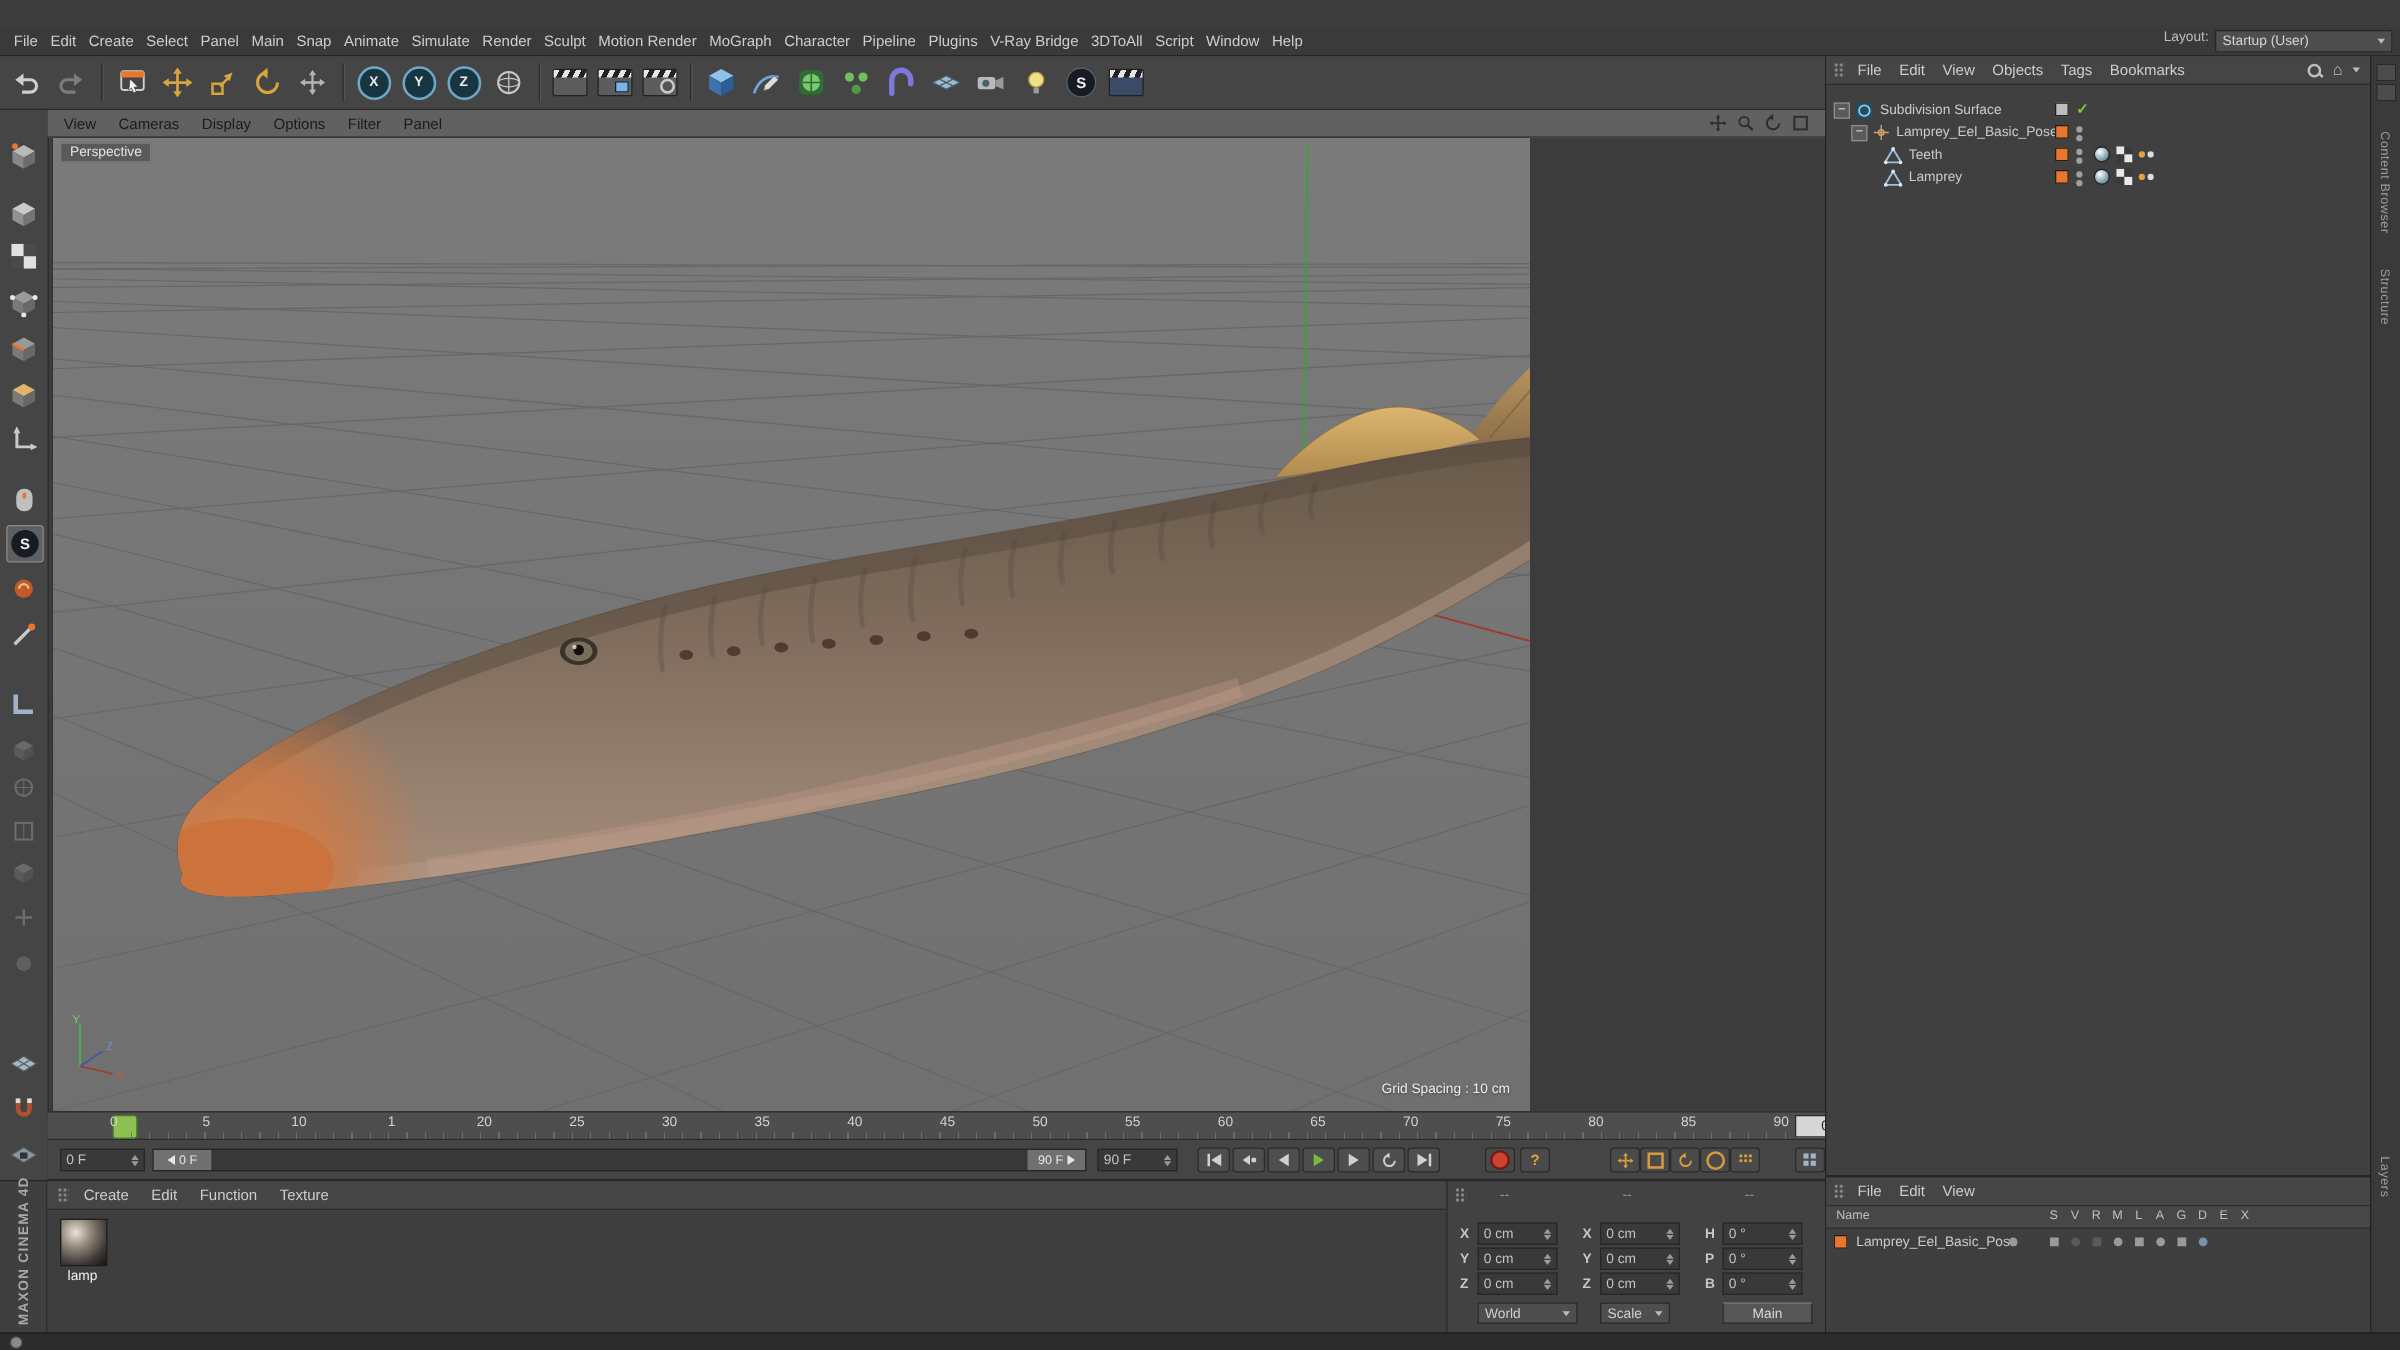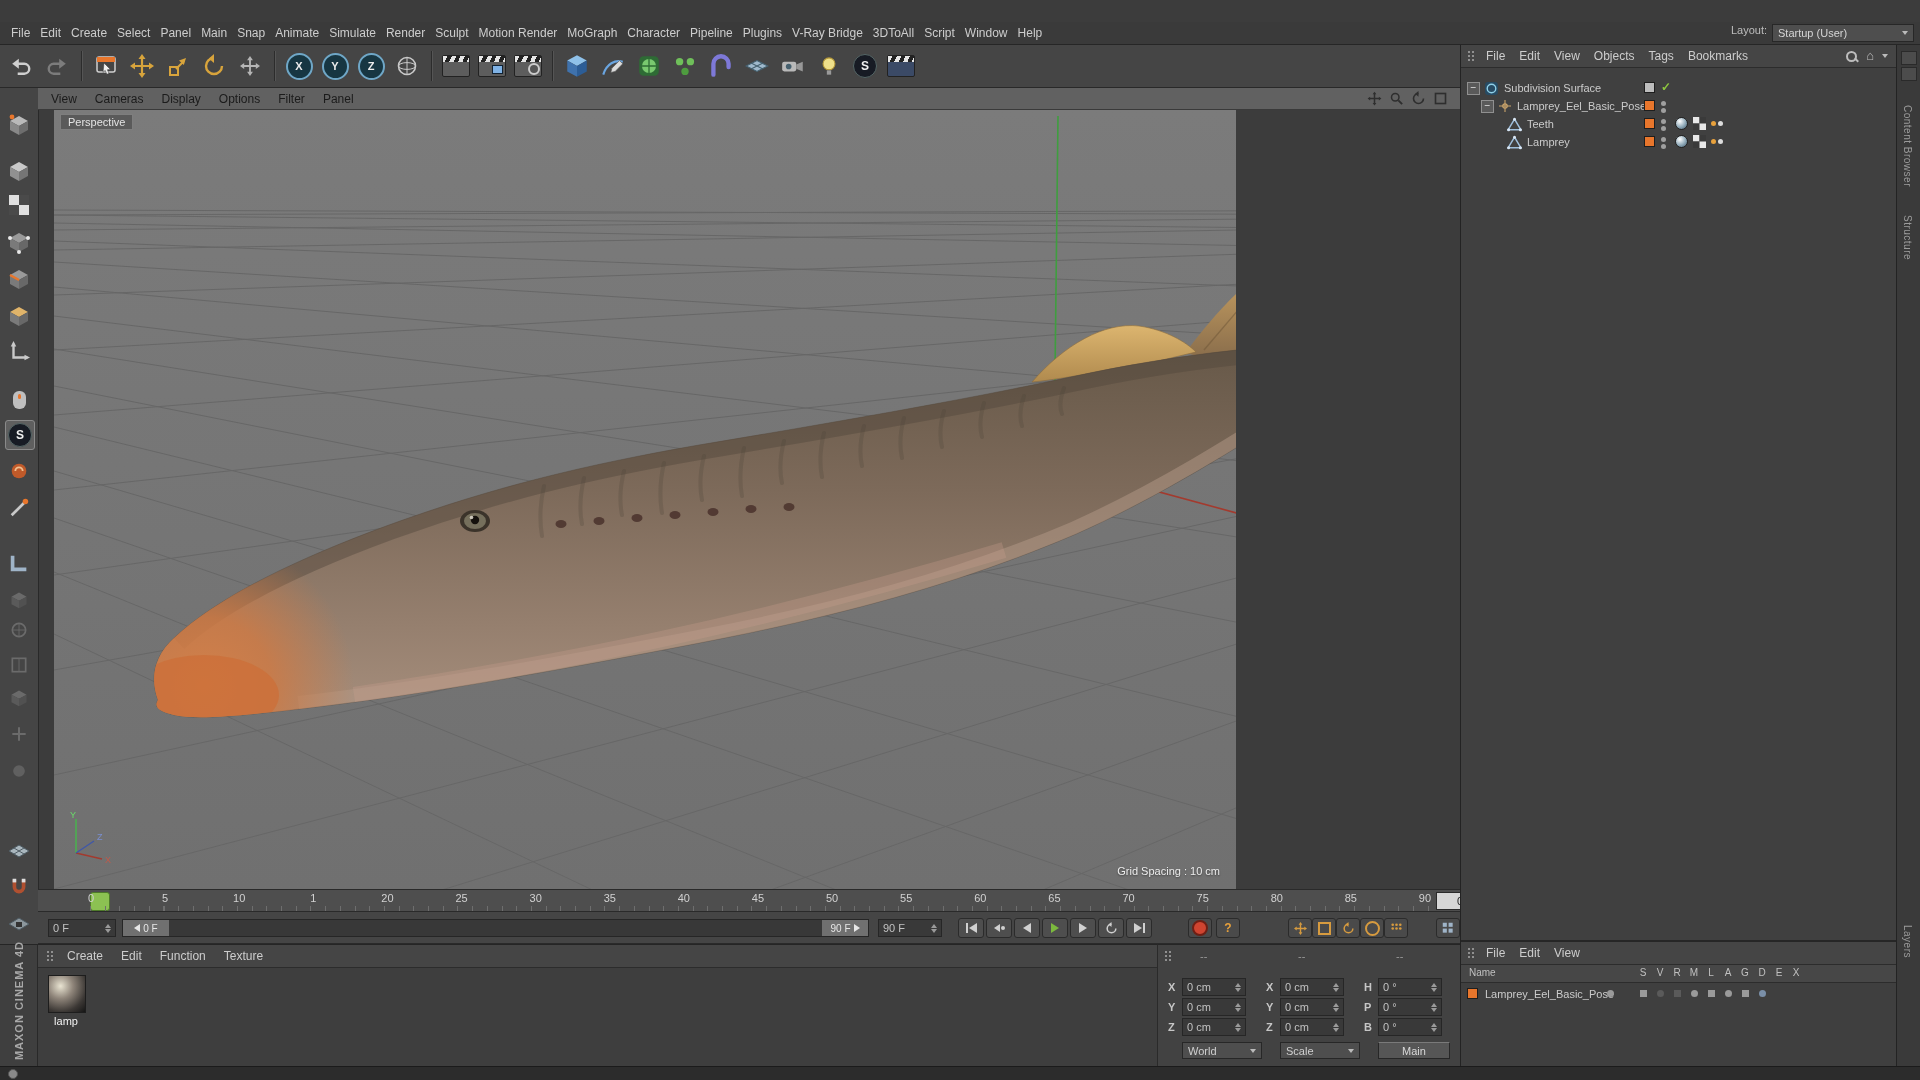--- a/index.html
+++ b/index.html
@@ -34,21 +34,21 @@
   
   #palette{position:absolute;left:0;top:43px;width:38px;height:856px;background:#454545;border-right:1px solid #292929}
   .lpi{position:absolute;left:5px;width:28px;height:28px;display:flex;align-items:center;justify-content:center}
   .lpi.active{background:#5f5f5f;border:1px solid #8a8a8a;border-radius:3px}
   .mouseic{width:13px;height:18px;border-radius:6px;background:#bfbfbf;position:relative}
   .mouseic::before{content:"";position:absolute;left:5px;top:3px;width:3px;height:5px;border-radius:2px;background:#e8762c}
   
   #vpmenu{position:absolute;left:38px;top:43px;width:1422px;height:22px;background:#616161;border-bottom:1px solid #3a3a3a;display:flex;align-items:center;font-size:12px;color:#1b1b1b;padding:0 4px;box-sizing:border-box}
   .vmi{padding:0 9px;line-height:22px}
   #vpicons{margin-left:auto;display:flex;gap:7px;padding-right:8px;align-items:center}
-  #canvas{position:absolute;left:54px;top:65px;width:1182px;height:779px;background:#0f172a;overflow:hidden}
+  #canvas{position:absolute;left:42px;top:65px;width:1182px;height:779px;background:#0f172a;overflow:hidden}
   #persp{position:absolute;left:6px;top:4px;background:#5a5a5a;border:1px solid #7e7e7e;color:#e3e3e3;font-size:11px;padding:1px 7px}
   #gridlabel{position:absolute;right:16px;bottom:12px;color:#ededed;font-size:11px;text-shadow:0 1px 2px rgba(0,0,0,.45)}
   #axisind{position:absolute;left:12px;bottom:24px}
   
   #ruler{position:absolute;left:38px;top:844px;width:1422px;height:23px;background:#4e4e4e;border-top:1px solid #2a2a2a;border-bottom:1px solid #2a2a2a;box-sizing:border-box}
   #ticknums{position:absolute;left:44px;top:2px;width:1352px;display:flex;justify-content:space-between;font-size:11px;color:#d2d2d2}
   .tick{width:18px;text-align:center}
   #tickmarks{position:absolute;left:52px;bottom:0;width:1344px;height:5px;background:repeating-linear-gradient(to right,#6e6e6e 0 1px,transparent 1px 14.7px)}
   #marker0{position:absolute;left:52px;top:2px;width:18px;height:17px;background:#8cc152;border:1px solid #4e7a2a;border-radius:3px}
   #framebox{position:absolute;left:1398px;top:2px;width:56px;height:16px;background:#d6d6d6;color:#222;font-size:11px;display:flex;align-items:center;justify-content:center;border:1px solid #2a2a2a}
@@ -725,21 +725,21 @@
       <span class="clabel" style="left:206px;top:76px">B</span>
       <span class="cfield" style="left:220px;top:73px;width:64px">
           <span>0 °</span>
           <i class="spin"></i>
         </span>
 
       <span class="cdrop" style="left:24px;top:97px;width:80px">
           <span>World</span>
           <i class="dda"></i>
         </span>
-      <span class="cdrop" style="left:122px;top:97px;width:80px">
+      <span class="cdrop" style="left:122px;top:97px;width:56px">
           <span>Scale</span>
           <i class="dda"></i>
         </span>
       <span class="cbtn" style="left:220px;top:97px;width:72px">Main</span>
     </div>
   </div>
 
   <div id="rightpanel">
     <div id="ommenu">
       <i class="grip"></i>

